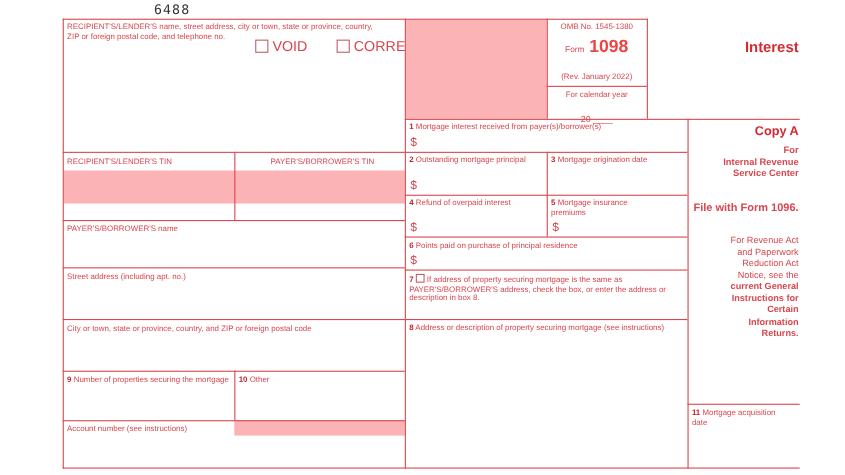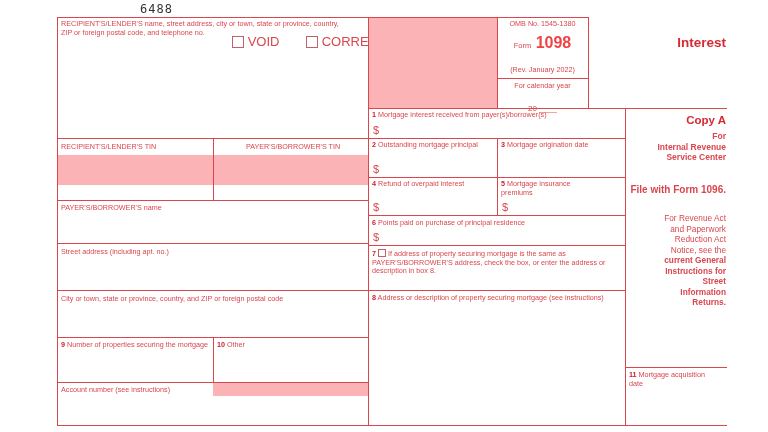--- a/index.html
+++ b/index.html
@@ -129,19 +129,19 @@
   <div>Service Center</div>
 </div>
 <div class="right-col" style="left:620px; width:106px; top:184px; font-size:10px; font-weight:bold;">File with Form 1096.</div>
 <div class="right-col" style="top:213px; font-size:8.3px; line-height:10.5px;">
   <div>For Revenue Act</div>
   <div>and Paperwork</div>
   <div>Reduction Act</div>
   <div>Notice, see the</div>
   <div style="font-weight:bold;">current General</div>
   <div style="font-weight:bold;">Instructions for</div>
-  <div style="font-weight:bold;">Street</div>
+  <div style="font-weight:bold;">Certain</div>
   <div style="font-weight:bold;">Information</div>
   <div style="font-weight:bold;">Returns.</div>
 </div>
 
 <div class="lbl" style="left:629px; top:371px; width:80px;"><b>11</b> <span>Mortgage acquisition date</span></div>
 <div class="abs" style="left:626px; top:392px; width:100px; height:33px;"></div>
 
 </body></html>

